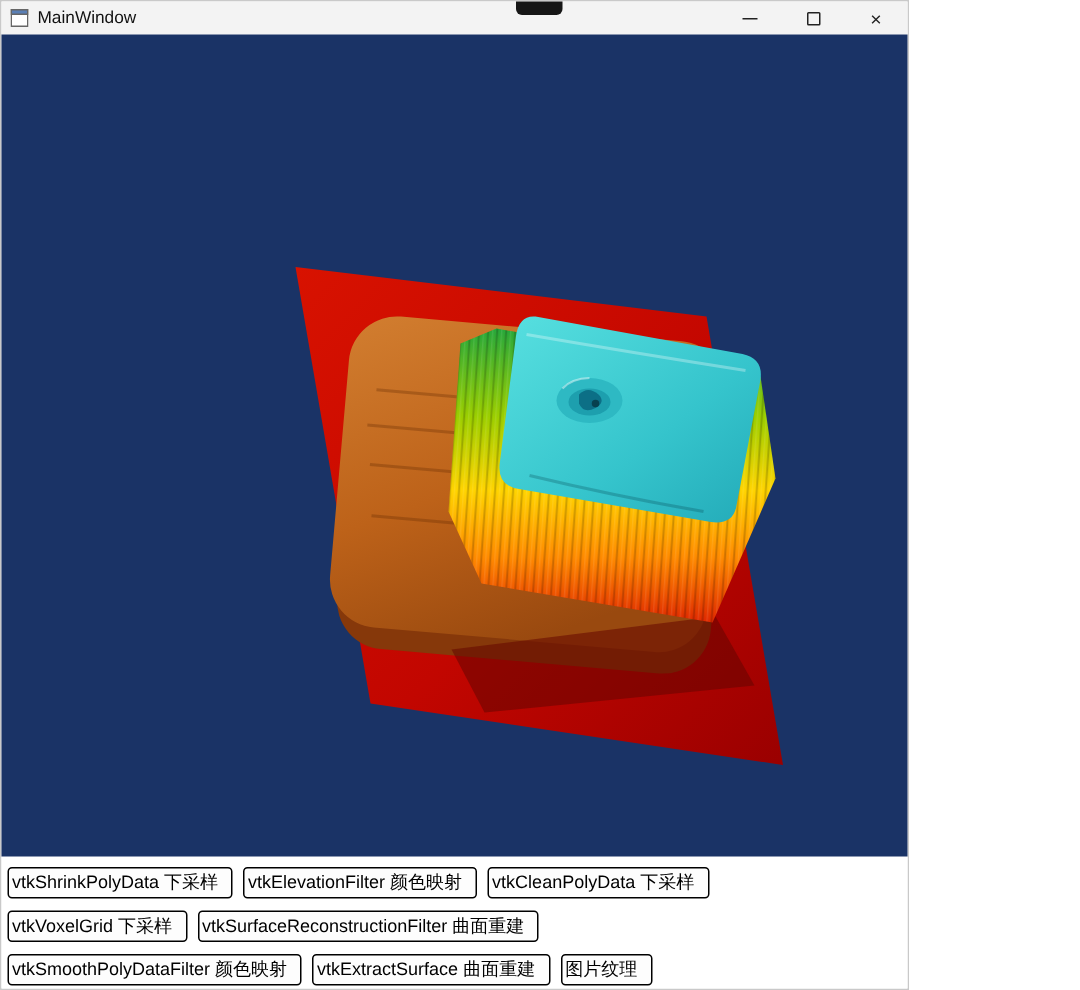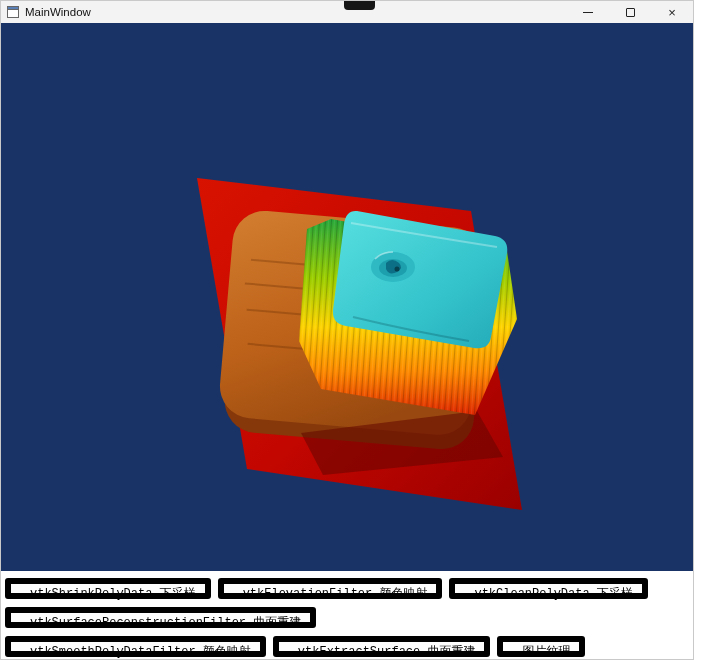--- a/index.html
+++ b/index.html
@@ -1,37 +1,37 @@
 <!DOCTYPE html>
 <html><head>
 <meta charset="utf-8">
 <style>
   * { margin:0; padding:0; box-sizing:border-box; }
   html,body { width:720px; height:660px; font-family:"Liberation Sans", "DejaVu Sans", sans-serif; background:#fff; overflow:hidden; }
-  .window { width:694px; height:660px; display:flex; flex-direction:column; border:1px solid #c9c9c9; }
+  .window { width:606px; height:660px; display:flex; flex-direction:column; border:1px solid #c9c9c9; }
 
   
   .titlebar { position:relative; height:22px; flex:0 0 22px; background:#f3f3f3; display:flex; align-items:center; padding-left:5px; user-select:none; }
   .app-icon { width:14px; height:14px; display:inline-flex; align-items:center; justify-content:center; }
   .win-title { font-size:11.5px; color:#111; margin-left:5px; }
   .notch { position:absolute; left:343px; top:0; width:31px; height:9px; background:#161616; border-radius:0 0 4px 4px; }
   .win-controls { margin-left:auto; display:flex; height:100%; }
   .wbtn { width:42px; height:100%; display:flex; align-items:center; justify-content:center; cursor:default; }
   .glyph-min { display:inline-block; width:10px; height:1px; background:#222; }
   .glyph-max { display:inline-block; width:9px; height:9px; border:1px solid #222; border-radius:1px; }
   .glyph-close { font-size:13px; color:#222; line-height:1; }
 
   
   .viewport { flex:0 0 548px; height:548px; background:#1a3366; position:relative; overflow:hidden; }
   .viewport svg { display:block; }
 
   
   .toolbar { flex:1; background:#ffffff; padding:7px 4px 0 4px; display:flex; flex-direction:column; gap:8px; }
   .trow { display:flex; gap:7px; }
-  .tbtn { height:21px; padding:1px 9px 2px 19px; font-size:12px; color:#000; background:#fdfdfd; border:6px solid #000000; border-radius:3px; white-space:nowrap; font-family:Liberation Mono, monospace; cursor:default; }
+  .tbtn { height:21px; padding:1px 9px 2px 2px; font-size:12px; color:#000; background:#fdfdfd; border:1px solid #000000; border-radius:3px; white-space:nowrap; font-family:Liberation Sans, sans-serif; cursor:default; }
 </style>
 </head>
 <body>
 
 <div class="window">
 
   <div class="titlebar">
     <span class="app-icon">
       <svg width="12" height="12" viewBox="0 0 12 12">
         <rect x="0.5" y="0.5" width="11" height="11" fill="#fff" stroke="#666"></rect>
@@ -116,20 +116,21 @@
     </svg>
   </div>
 
   <div class="toolbar">
     <div class="trow">
       <button class="tbtn">vtkShrinkPolyData 下采样</button>
       <button class="tbtn">vtkElevationFilter 颜色映射</button>
       <button class="tbtn">vtkCleanPolyData 下采样</button>
     </div>
     <div class="trow">
+      <button class="tbtn">vtkVoxelGrid 下采样</button>
       <button class="tbtn">vtkSurfaceReconstructionFilter 曲面重建</button>
     </div>
     <div class="trow">
       <button class="tbtn">vtkSmoothPolyDataFilter 颜色映射</button>
       <button class="tbtn">vtkExtractSurface 曲面重建</button>
       <button class="tbtn">图片纹理</button>
     </div>
   </div>
 
 </div>

